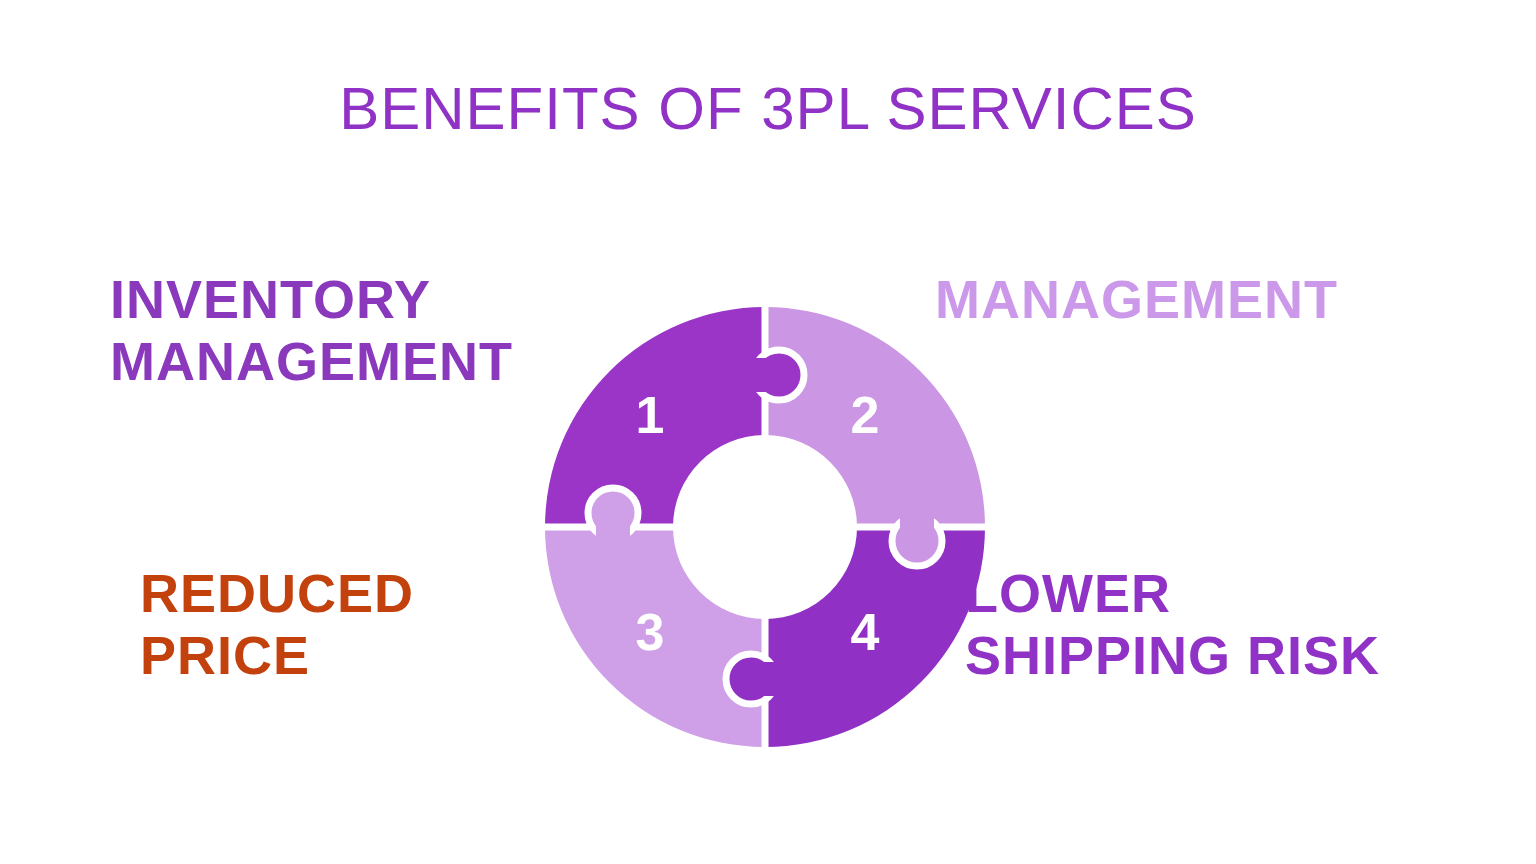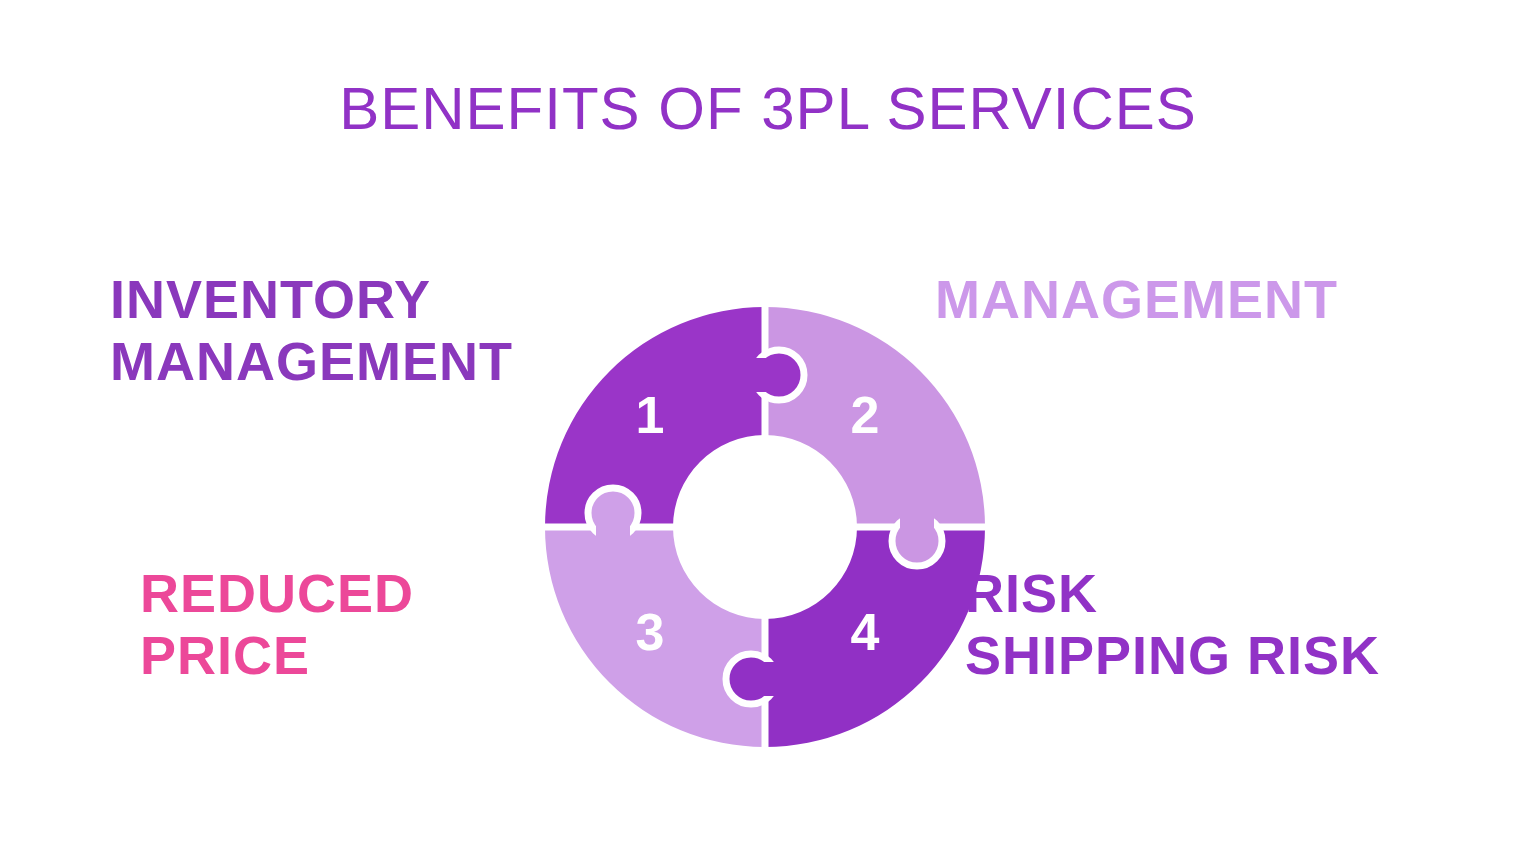--- a/index.html
+++ b/index.html
@@ -59,27 +59,27 @@
 
   <div class="label label-inventory" style="color: rgb(138, 56, 188);">
     <div>INVENTORY</div>
     <div>MANAGEMENT</div>
   </div>
 
   <div class="label label-multi" style="color: rgb(204, 152, 234);">
     <div>MANAGEMENT</div>
   </div>
 
-  <div class="label label-reduced" style="color: #ec4899;">
+  <div class="label label-reduced" style="color: #c2410c;">
     <div>REDUCED</div>
     <div>PRICE</div>
   </div>
 
   <div class="label label-lower" style="color: rgb(145, 50, 198);">
-    <div>RISK</div>
+    <div>LOWER</div>
     <div>SHIPPING RISK</div>
   </div>
 
   <svg class="wheel" viewBox="0 0 460 460">
 
     <g fill="#9A35C8">
       <path d="M230,10 A220,220 0 0 0 10,230 L138,230 A92,92 0 0 1 230,138 Z"></path>
     </g>
     <g fill="#CB96E3">
       <path d="M230,10 A220,220 0 0 1 450,230 L322,230 A92,92 0 0 0 230,138 Z"></path>

